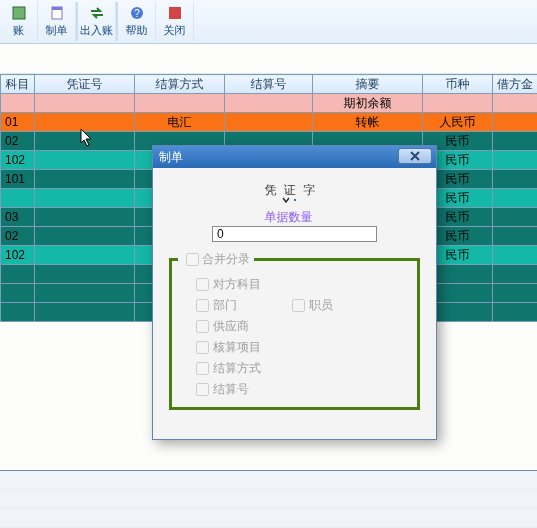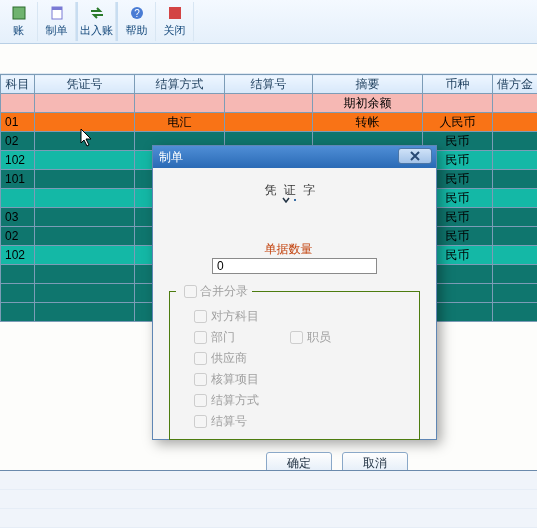--- a/index.html
+++ b/index.html
@@ -119,21 +119,21 @@
     display: flex;
     align-items: center;
     margin-bottom: 8px;
     flex-direction: column;
   }
   .flabel {
     width: 60px;
     color: #333;
     letter-spacing: 2px;
   }
-  .flabel2 { width: 60px; color:#c2410c;margin-top:32px; }
+  .flabel2 { width: 60px; color:#8b5cf6; }
   .combo {
     flex: 1;
     height: 20px;
     border: 1px solid #3a6ea5;
     background: #3232a5;
     position: relative;
   }
   .combo .arrow {
     position: absolute; right:0; top:0;
     width: 18px; height: 100%;
@@ -143,21 +143,21 @@
   }
   .txt {
     flex: 1;
     height: 20px;
     border: 1px solid #8a8a8a;
     background: #fff;
     padding: 0 4px;
     font-size: 12px;
   }
   fieldset.merge {
-    border: 1px solid #4d7c0f;
+    border: 3px solid #4d7c0f;
     padding: 4px 20px 6px 6px;
     color: #a0a0a0;
   }
   fieldset.merge legend {
     padding: 0 4px;
     display: flex;
     align-items: center;
   }
   .chk-row {
     display: flex;
@@ -441,20 +441,16 @@
             <span>结算方式</span>
           </label>
       </div>
       <div class="chk-row">
         <label class="chk">
             <input type="checkbox" disabled="" style="">
             <span>结算号</span>
           </label>
       </div>
     </fieldset>
-    <div class="dlg-buttons">
-      <button class="btn">确定</button>
-      <button class="btn">取消</button>
-    </div>
   </div>
 </div>
 
 <div class="bottom-strip"></div>
 
 </body></html>

